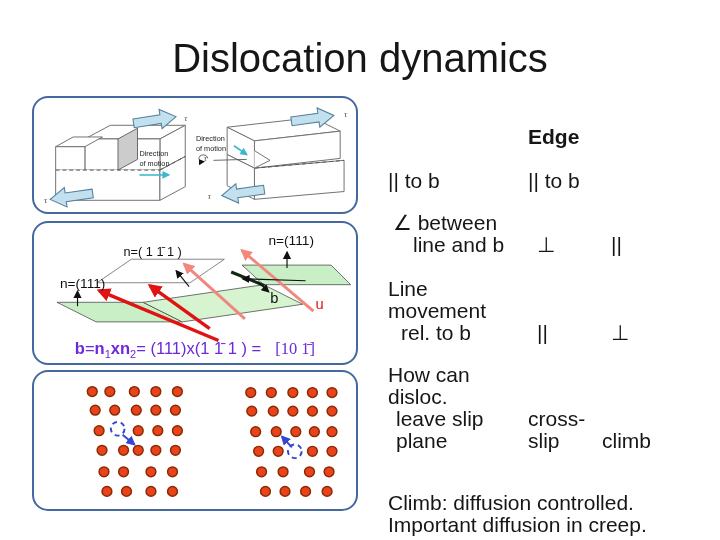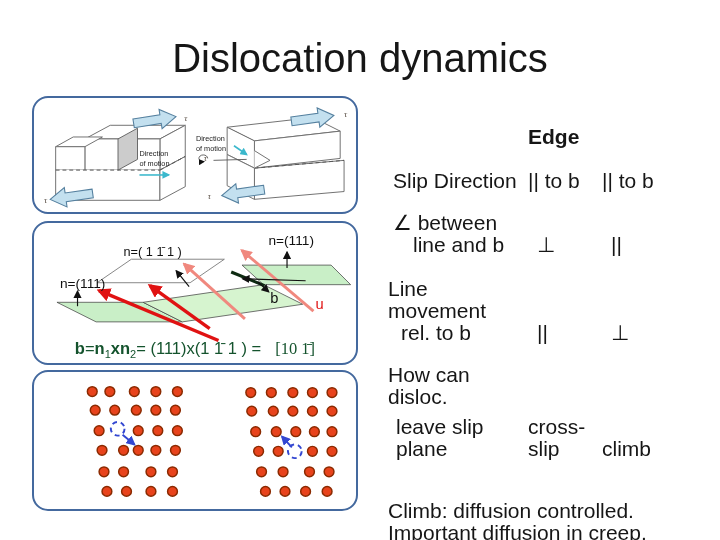--- a/index.html
+++ b/index.html
@@ -41,37 +41,37 @@
   .nlabel-sm{font-size:13px;fill:#111111;}
   .ulabel{font-size:15px;fill:#e01212;}
   .blabel{font-size:15px;fill:#111111;}
 
   .atom{fill:#e8431c;stroke:#8a2a00;stroke-width:1.5;}
   .vacancy{fill:none;stroke:#3347d1;stroke-width:2;stroke-dasharray:5 4;}
   .vac-arrow{stroke:#3347d1;stroke-width:2;fill:none;}
 
   .equation{
     position:absolute;left:0;right:0;bottom:3px;text-align:center;
-    font-size:16.5px;color:#14532d;white-space:nowrap;
+    font-size:16.5px;color:#6d28d9;white-space:nowrap;
   }
   .equation .bold{font-weight:bold;}
   .equation sub{font-size:11px;}
   .equation .result{font-family:"Liberation Serif","DejaVu Serif",serif;margin-left:14px;}
 
   
   .rtable{
     position:absolute;left:388px;top:126px;width:326px;
     font-size:21px;line-height:22px;color:#161616;
   }
   .trow{display:grid;grid-template-columns:140px 74px 112px;align-items:end;}
   .thead{font-weight:bold;}
   .thead .cell{padding-left:0;}
   .lab2{display:block;}
   .ind5{padding-left:5px;}
-  .ind8{padding-left:8px;margin-top:8px;}
+  .ind8{padding-left:8px;}
   .ind13{padding-left:13px;}
   .ind25{padding-left:25px;}
   .sym{padding-left:9px;}
   .mt-r1{margin-top:22px;}
   .mt-r2{margin-top:20px;}
   .mt-r3{margin-top:22px;}
   .mt-r4{margin-top:20px;}
   .note{margin-top:40px;}
 </style>
 </head>
@@ -252,23 +252,20 @@
   </svg>
 </div>
 
 <div class="rtable">
   <div class="trow thead">
     <div class="cell"></div>
     <div class="cell">Edge</div>
   </div>
 
   <div class="trow mt-r1">
-    <div>
-        <span class="lab2 ind5">Slip Direction</span>
-      </div>
     <div>|| to b</div>
     <div>|| to b</div>
   </div>
 
   <div class="trow mt-r2">
     <div>
       <span class="lab2 ind5">∠  between</span>
       <span class="lab2 ind25">line and b</span>
     </div>
     <div class="sym">⊥</div>

